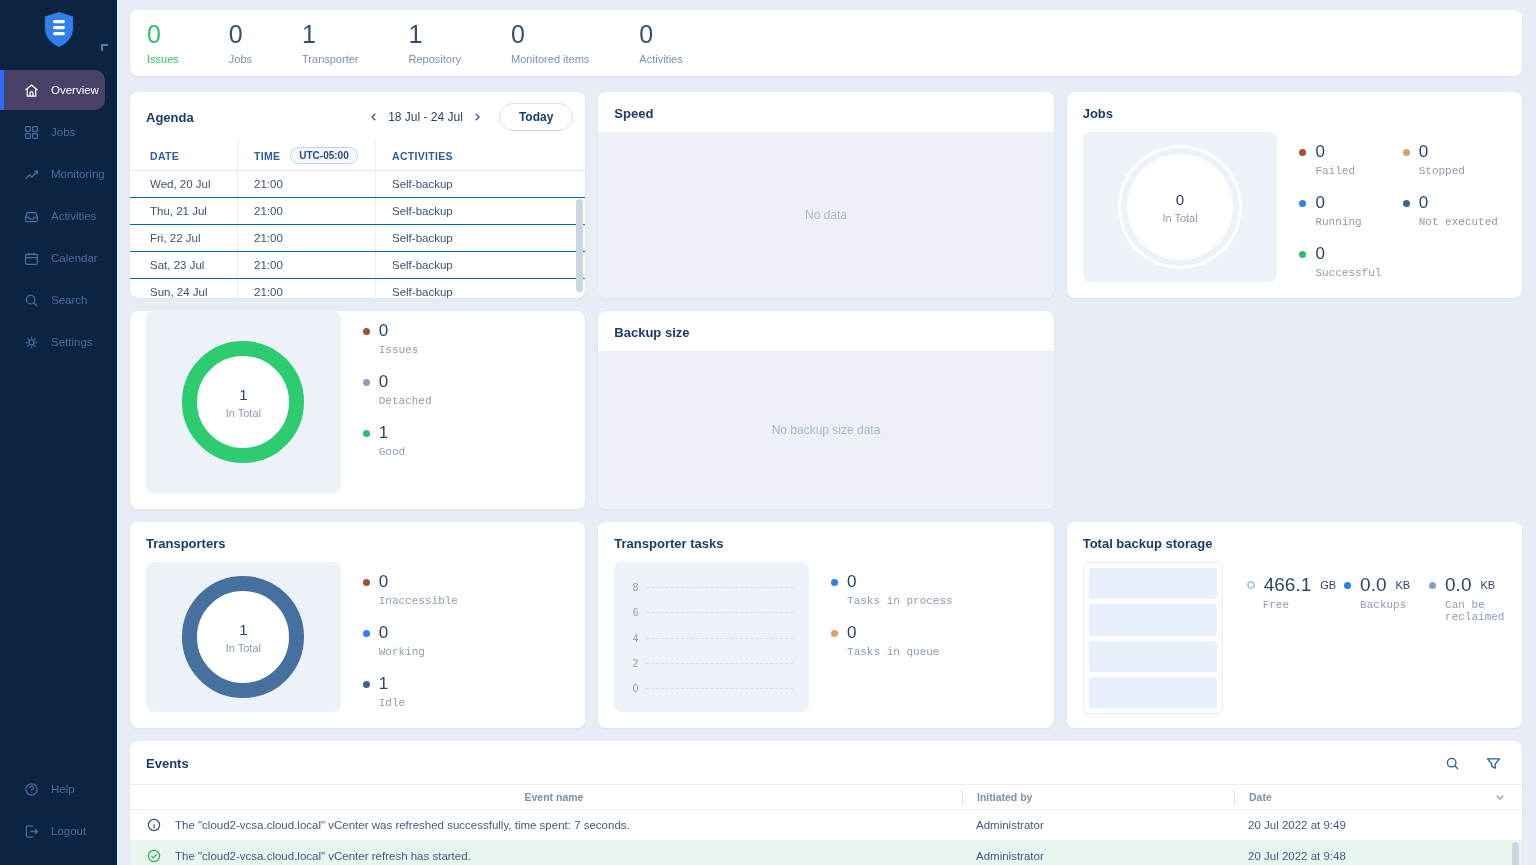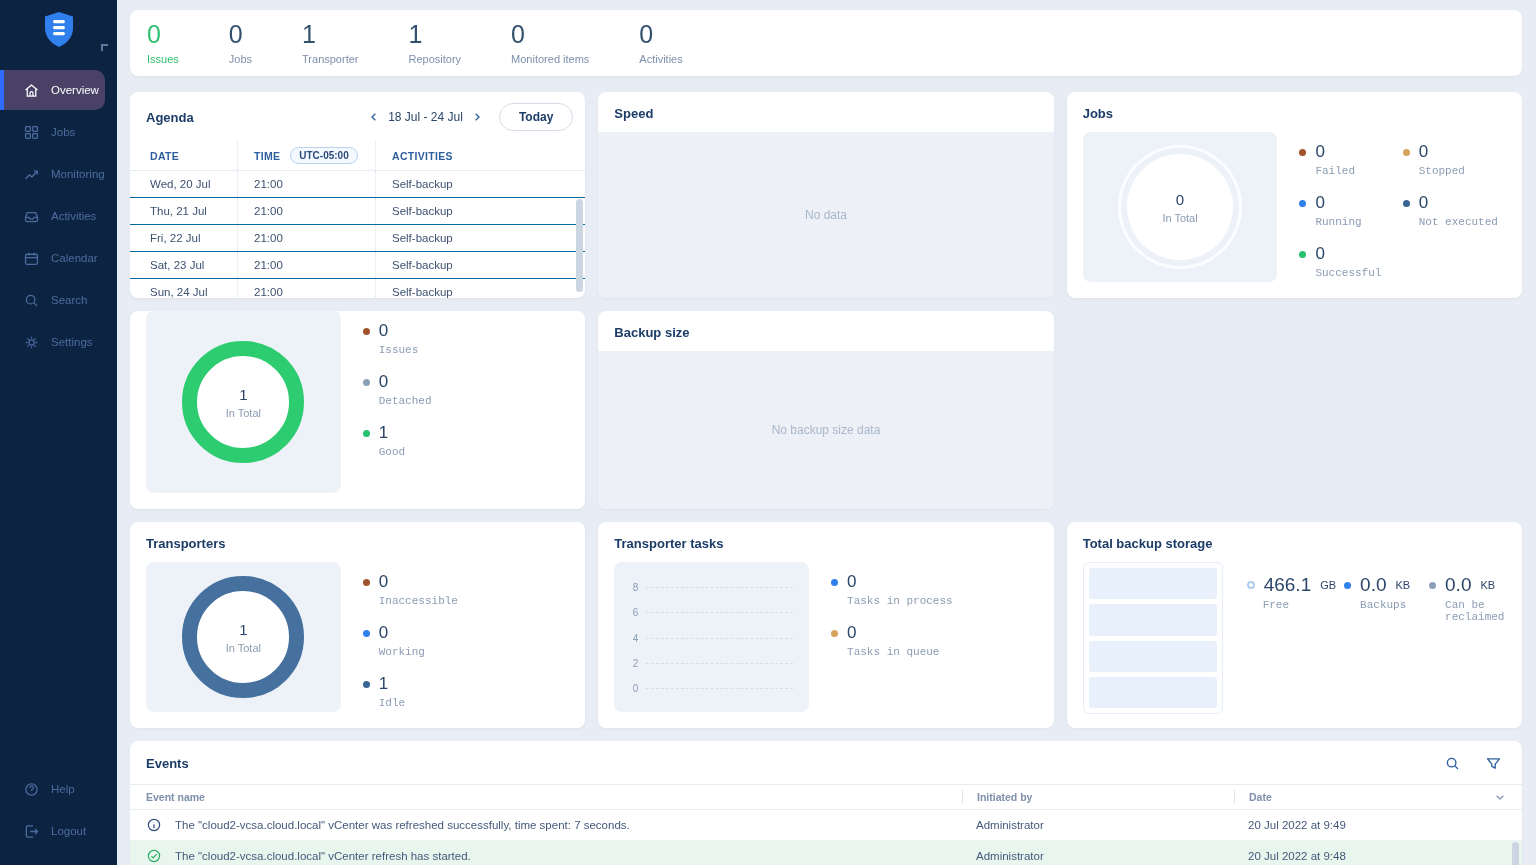--- a/index.html
+++ b/index.html
@@ -105,21 +105,21 @@
   .storage-block { flex:1; background:#e7f0fb; border-radius:3px; }
   .storage-legend { flex:1; display:grid; grid-template-columns:1fr 1fr 1fr; column-gap:8px; row-gap:20px; align-content:start; padding-top:12px; }
   .storage-legend .li-value { font-size:19px; }
   
   .events-card { flex:none; height:200px; }
   .events-head { display:flex; align-items:center; padding:12px 18px 10px 16px; gap:20px; flex:none; }
   .events-head .spacer { flex:1; }
   .icon-btn { background:none; border:none; cursor:pointer; display:flex; padding:2px; }
   .e-cols { display:flex; align-items:center; height:26px; border-top:1px solid #e8edf3; border-bottom:1px solid #e8edf3; padding:0 16px; flex:none; }
   .e-col { font-size:10.5px; font-weight:bold; color:#7d8fa9; }
-  .e-col-name { width:60%; }
+  .e-col-name { width:60%;text-align:center; }
   .e-col-init { width:20%; border-left:1px solid #dde5ee; padding-left:14px; height:14px; display:flex; align-items:center; }
   .e-col-date { flex:1; border-left:1px solid #dde5ee; padding-left:14px; height:14px; display:flex; align-items:center; }
   .e-row { display:flex; align-items:center; height:31px; padding:0 16px; font-size:11.5px; color:#44597a; border-bottom:1px solid #eef2f6; }
   .e-name { width:60%; display:flex; align-items:center; gap:13px; }
   .e-init { width:20%; padding-left:14px; }
   .e-date { flex:1; padding-left:14px; }
   .events-body { position:relative; flex:1; }
   .events-scroll { top:32px; height:58px; right:3px; }
 </style>
 </head>

